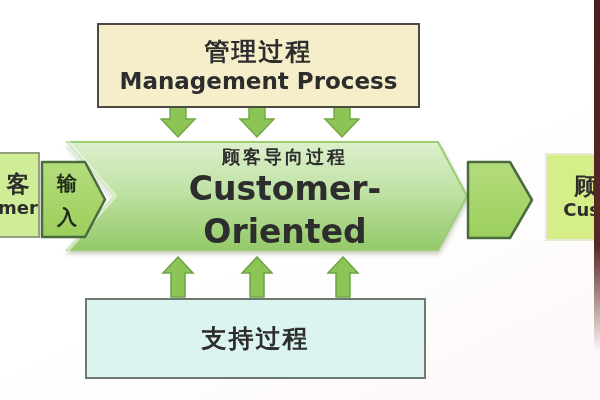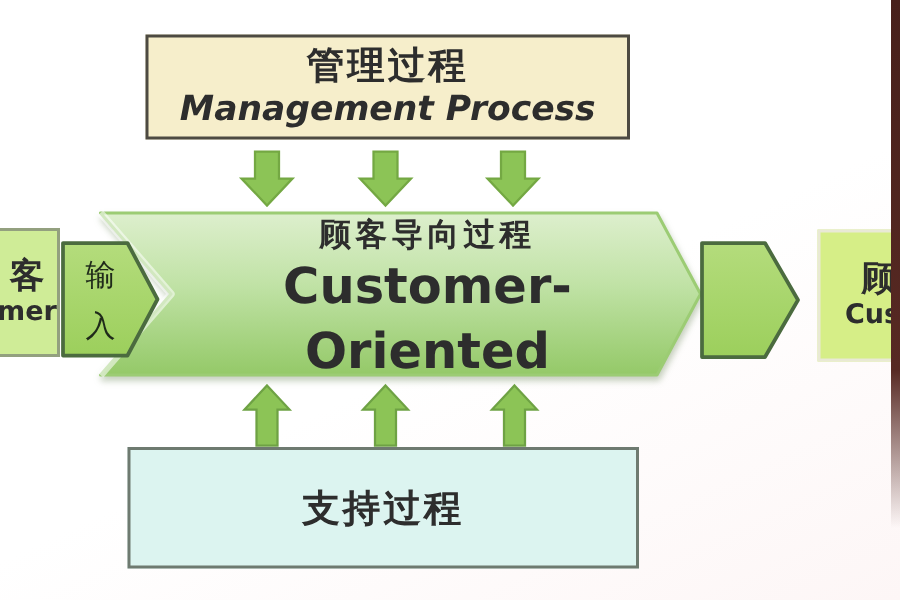--- a/index.html
+++ b/index.html
@@ -9,23 +9,23 @@
     font-family:"DejaVu Sans","Liberation Sans",sans-serif;
     color:#2d2d2d;
   }
   .abs{position:absolute;}
   .box{
     position:absolute;display:flex;flex-direction:column;
     align-items:center;justify-content:center;text-align:center;
     box-sizing:border-box;
   }
   .cn-line{font-weight:bold;font-size:25px;line-height:1.25;letter-spacing:2px;}
-  .en-line{font-weight:bold;font-size:23px;line-height:1.25;font-style:italic;}
+  .en-line{font-weight:bold;font-size:23px;line-height:1.25;}
   #top-box{
-    left:97px;top:23px;width:323px;height:70px;
+    left:97px;top:23px;width:323px;height:85px;
     background:#f6eecb;border:2px solid #4d4a42;
   }
   #bottom-box{
     left:85px;top:298px;width:341px;height:81px;
     background:#dcf4f0;border:2px solid #6e7a70;
   }
   #left-box{
     left:-28px;top:152px;width:68px;height:86px;
     background:#cfec97;border:2px solid #93a07f;
   }
@@ -35,24 +35,24 @@
   }
   .side-cn{font-weight:bold;font-size:23px;line-height:1.1;}
   .side-en{font-weight:bold;font-size:18px;line-height:1.2;}
   #left-box .inner{transform:translateX(12px);}
   #right-box .inner{transform:translateX(-2px);}
   #center-text{
     left:115px;top:148px;width:340px;height:102px;
     display:flex;flex-direction:column;align-items:center;justify-content:center;
     text-align:center;
   }
-  #center-text .cn{font-weight:bold;font-size:21px;line-height:1.3;letter-spacing:3px;}
+  #center-text .cn{font-weight:bold;font-size:18px;line-height:1.3;letter-spacing:3px;}
   #center-text .en{font-weight:bold;font-size:33px;line-height:1.28;}
   .io-label{
-    position:absolute;width:26px;font-weight:normal;font-size:20px;
+    position:absolute;width:26px;font-weight:bold;font-size:20px;
     line-height:34px;word-break:break-all;text-align:center;color:#1f2a1a;
   }
   #input-label{left:54px;top:166px;}
   #output-label{left:476px;top:166px;}
   #edge-strip{
     left:594px;top:0;width:6px;height:352px;
     background:linear-gradient(to bottom,#48201b 0%,#572923 70%,rgba(87,41,35,0) 100%);
   }
   svg{position:absolute;left:0;top:0;}
 </style>

